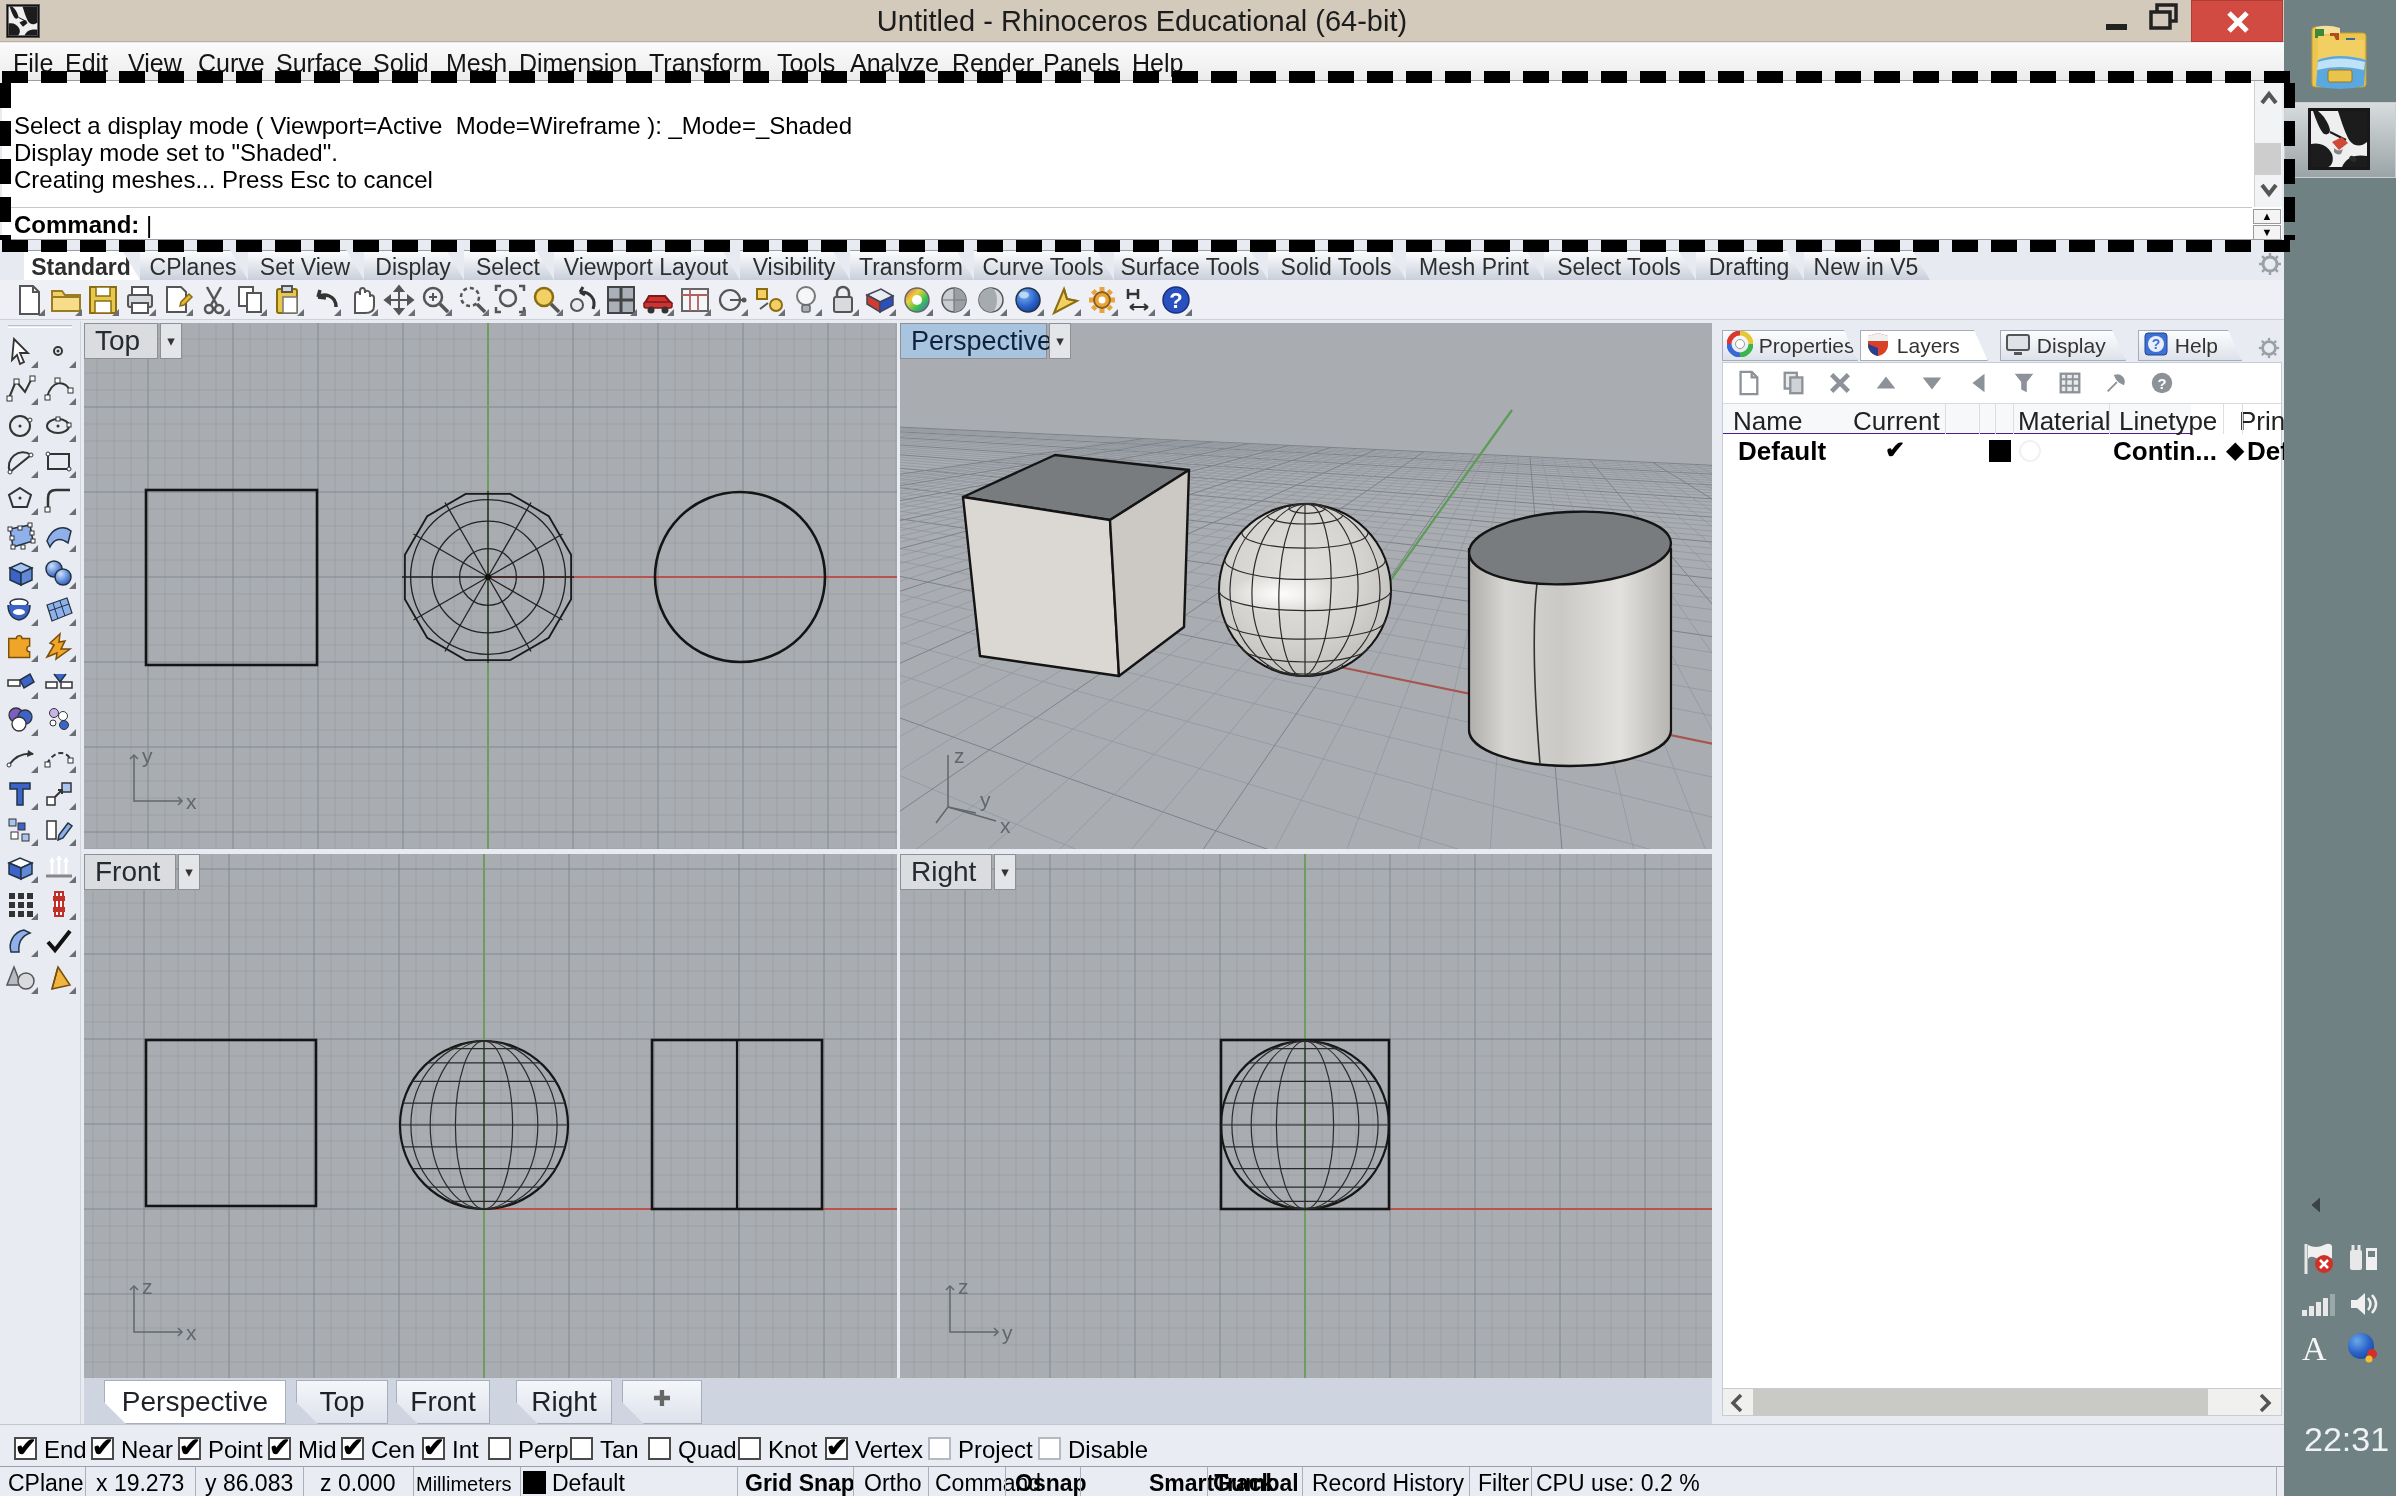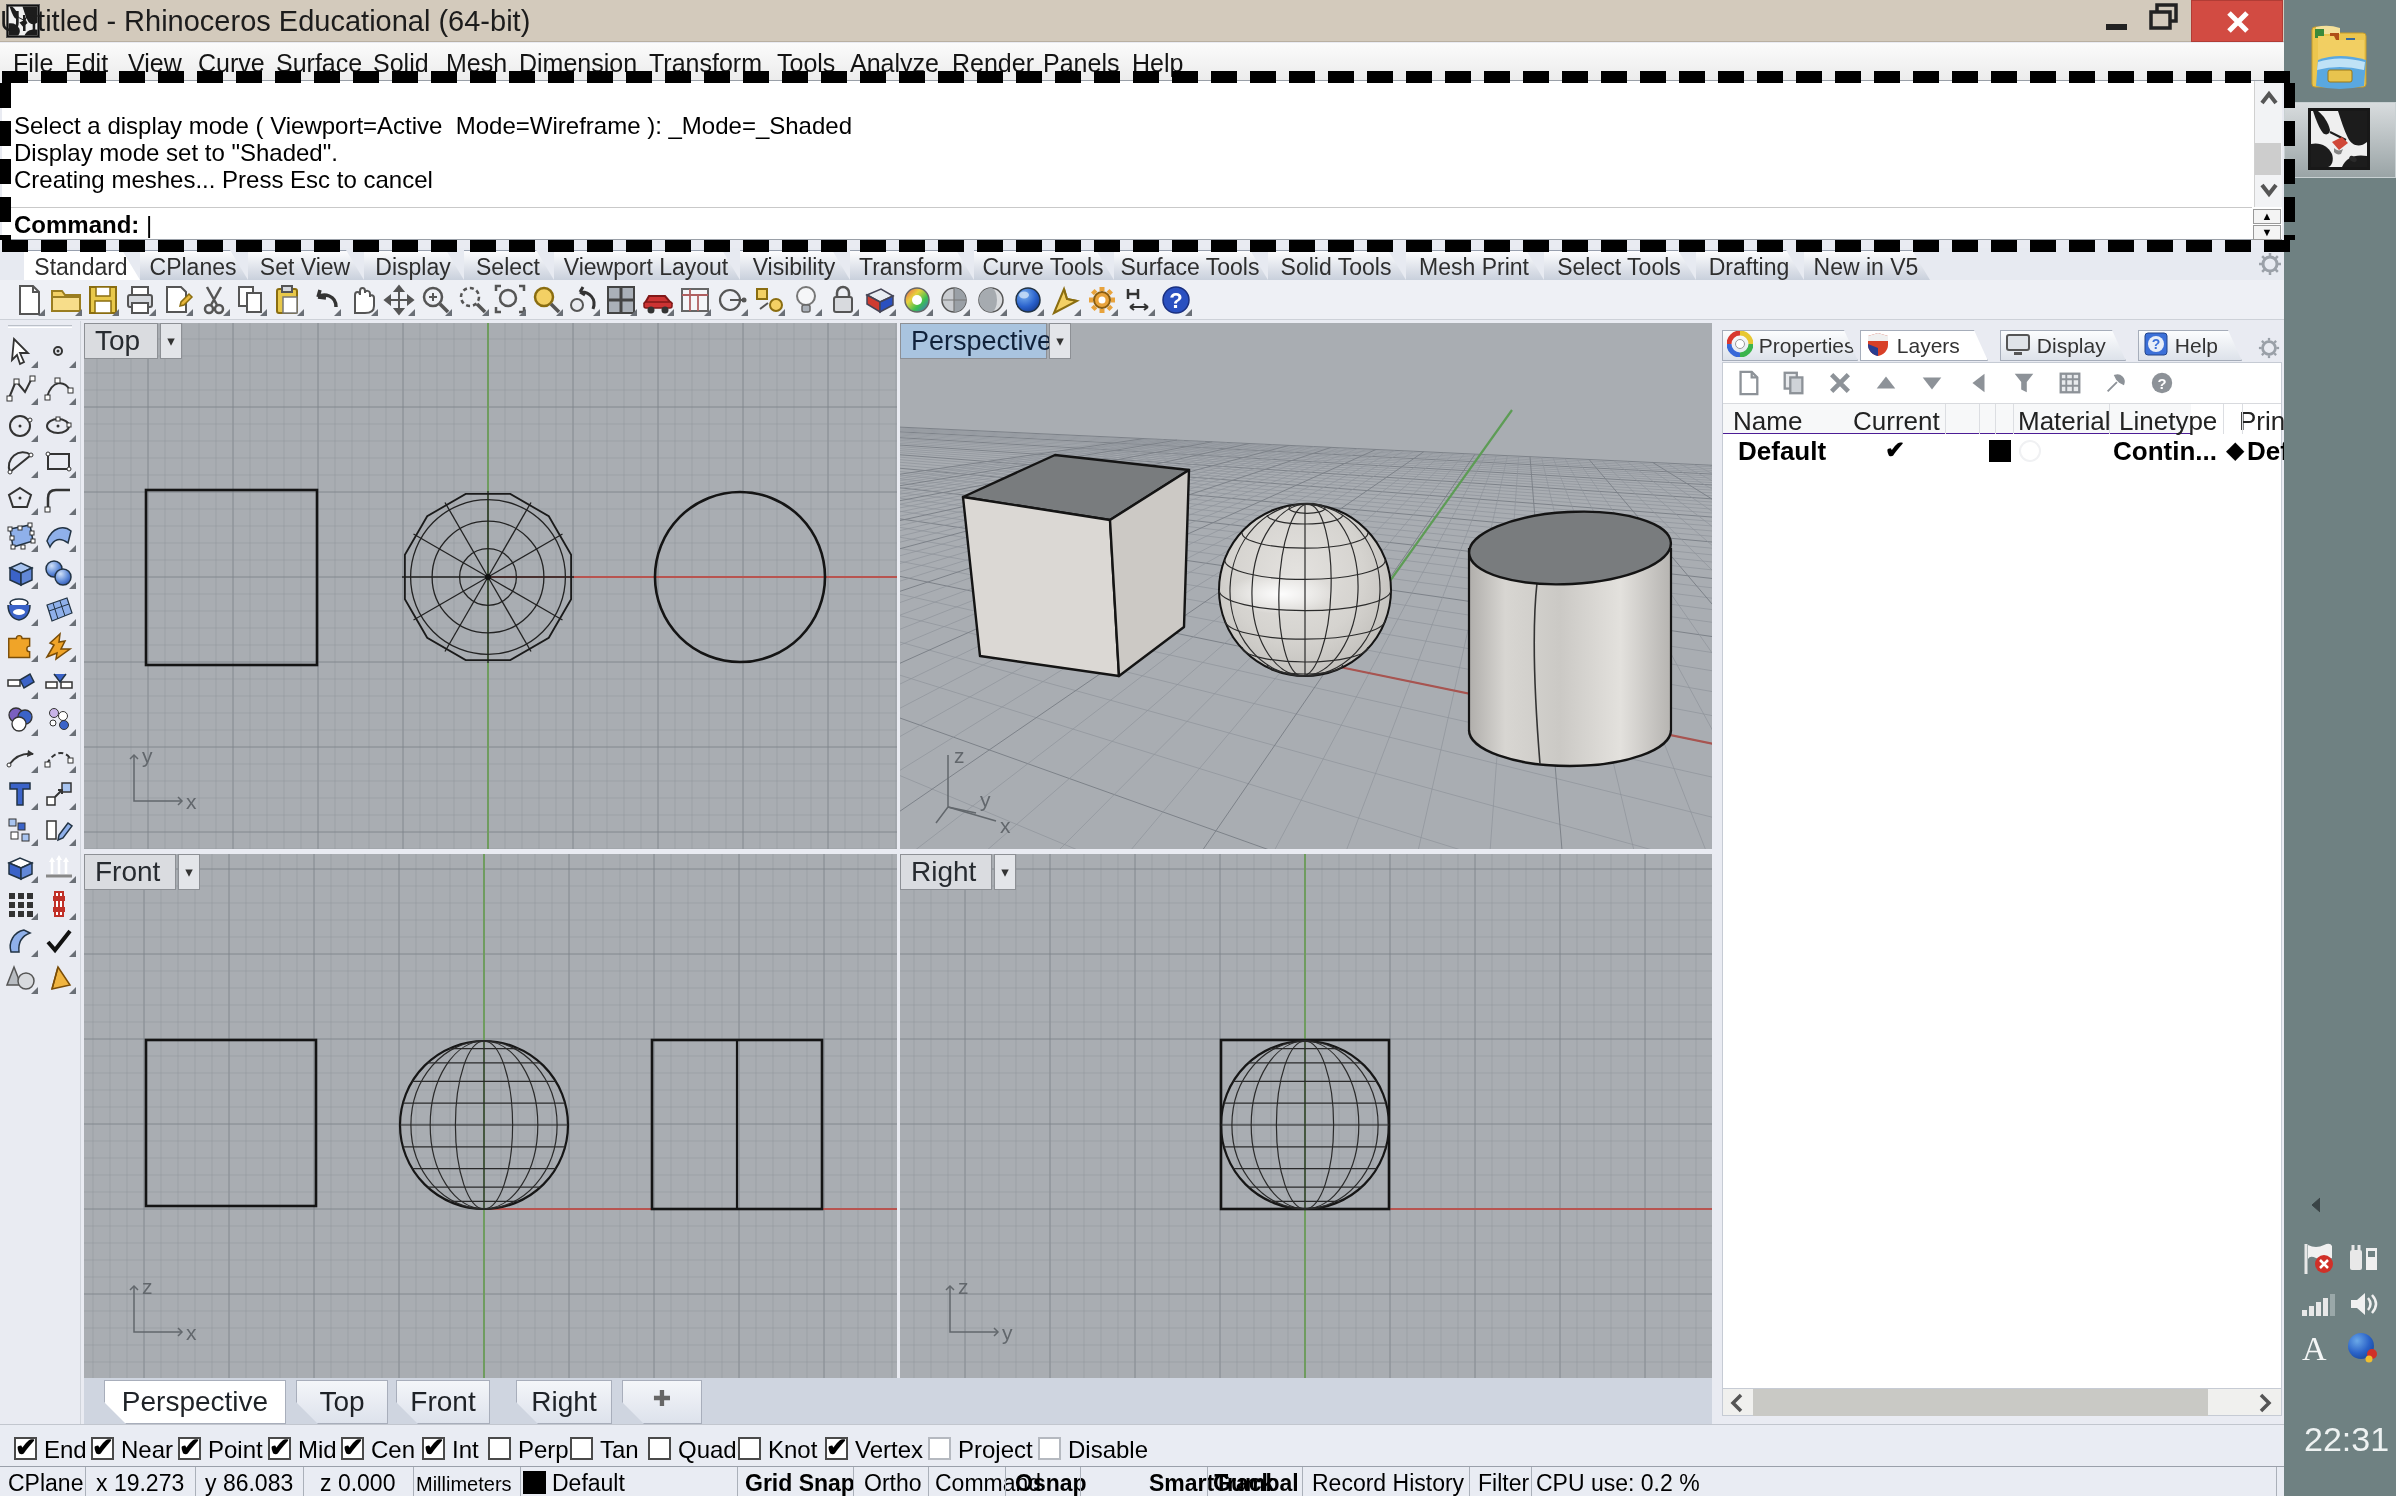--- a/index.html
+++ b/index.html
@@ -1,18 +1,18 @@
 <!DOCTYPE html>
 <html><head><meta charset="utf-8"><style>
 *{margin:0;padding:0;box-sizing:border-box}
 body{width:2396px;height:1496px;position:relative;overflow:hidden;
  font-family:"Liberation Sans",sans-serif;background:#6f8182}
 .win{position:absolute;left:0;top:0;width:2284px;height:1496px;background:#e9ebf2}
 .titlebar{position:absolute;left:0;top:0;width:2284px;height:42px;background:#d3cabc;border-bottom:1px solid #b9b0a2}
-.title{position:absolute;left:0;top:5px;width:2284px;font-size:29px;color:#1c1c1c}
+.title{position:absolute;left:0;top:5px;width:2284px;text-align:center;font-size:29px;color:#1c1c1c}
 .rlogo{position:absolute;left:6px;top:4px;width:34px;height:34px;background:#181818;border:1px solid #555}
 .winbtn{position:absolute;top:0;height:42px}
 .closebtn{left:2191px;width:92px;background:#d24b42;border:1px solid #b13c35}
 .closebtn:before{content:"";position:absolute}
 .menubar{position:absolute;left:0;top:43px;width:2284px;height:37px;background:linear-gradient(#fbfbfb,#ececec)}
 .menubar span{position:absolute;top:6px;font-size:25px;color:#141414}
 .cmdarea{position:absolute;left:2px;top:80px;width:2280px;height:160px;background:#fff;border:1px solid #9aa0a8;border-left:none;border-right:none}
 .cmdarea .ln{position:absolute;left:12px;font-size:24px;color:#000;white-space:pre}
 .cmdsep{position:absolute;left:0;top:126px;width:2250px;height:1px;background:#c9c9c9}
 .cmdprompt{position:absolute;left:12px;top:130px;font-size:24px;font-weight:bold;color:#000}
@@ -20,21 +20,21 @@
 .vthumb{position:absolute;right:1px;top:62px;width:26px;height:32px;background:#cdcdcd}
 .spin{position:absolute;right:0;top:128px;width:30px;height:32px}
 .spin div{position:absolute;right:1px;width:28px;height:15px;background:#f4f4f4;border:1px solid #999;font-size:11px;text-align:center;line-height:13px;color:#000}
 .dash{position:absolute;z-index:60}
 .dh{height:12px;background:repeating-linear-gradient(90deg,#000 0 26px,transparent 26px 39px)}
 .dv{width:11px;background:repeating-linear-gradient(180deg,#000 0 25px,transparent 25px 38px)}
 .tabrow{position:absolute;left:0;top:248px;width:2284px;height:32px;background:#e7eaf1}
 .ttab{position:absolute;top:2px;height:30px;font-size:23px;color:#2e2e2e;text-align:center;padding:3px 8px 0 6px;
  background:linear-gradient(#fdfdfe,#c9d0dc);clip-path:polygon(0 0,calc(100% - 18px) 0,100% 100%,0 100%);
  border-top:1px solid #98a0ae;white-space:nowrap}
-.ttab.act{background:#fff;z-index:3;font-weight:normal}
+.ttab.act{background:#fff;z-index:3;font-weight:bold}
 .iconrow{position:absolute;left:0;top:280px;width:2284px;height:40px;background:#eef0f5;border-bottom:1px solid #cdd1d8}
 .ltool{position:absolute;left:0;top:321px;width:81px;height:1175px;background:#e9ebf2;border-right:1px solid #d0d4db}
 .vp{position:absolute;background:#a9adb2;overflow:hidden}
 .vp svg{position:absolute;left:0;top:0}
 .vplab{position:absolute;left:0;top:0;height:36px;background:#dadce0;border:1px solid #8d9095;
  font-size:28px;color:#272b30;padding:0 0 0 10px;line-height:34px}
 .vplab-act{position:absolute;left:0;top:0;height:36px;background:#a9c4df;border:1px solid #8d9095;
  font-size:27px;color:#10213a;padding:0 0 0 10px;line-height:34px}
 .vparr{position:absolute;top:0;width:22px;height:36px;background:#e3e5e9;border:1px solid #8d9095;
  font-size:15px;color:#333;text-align:center;line-height:34px}

